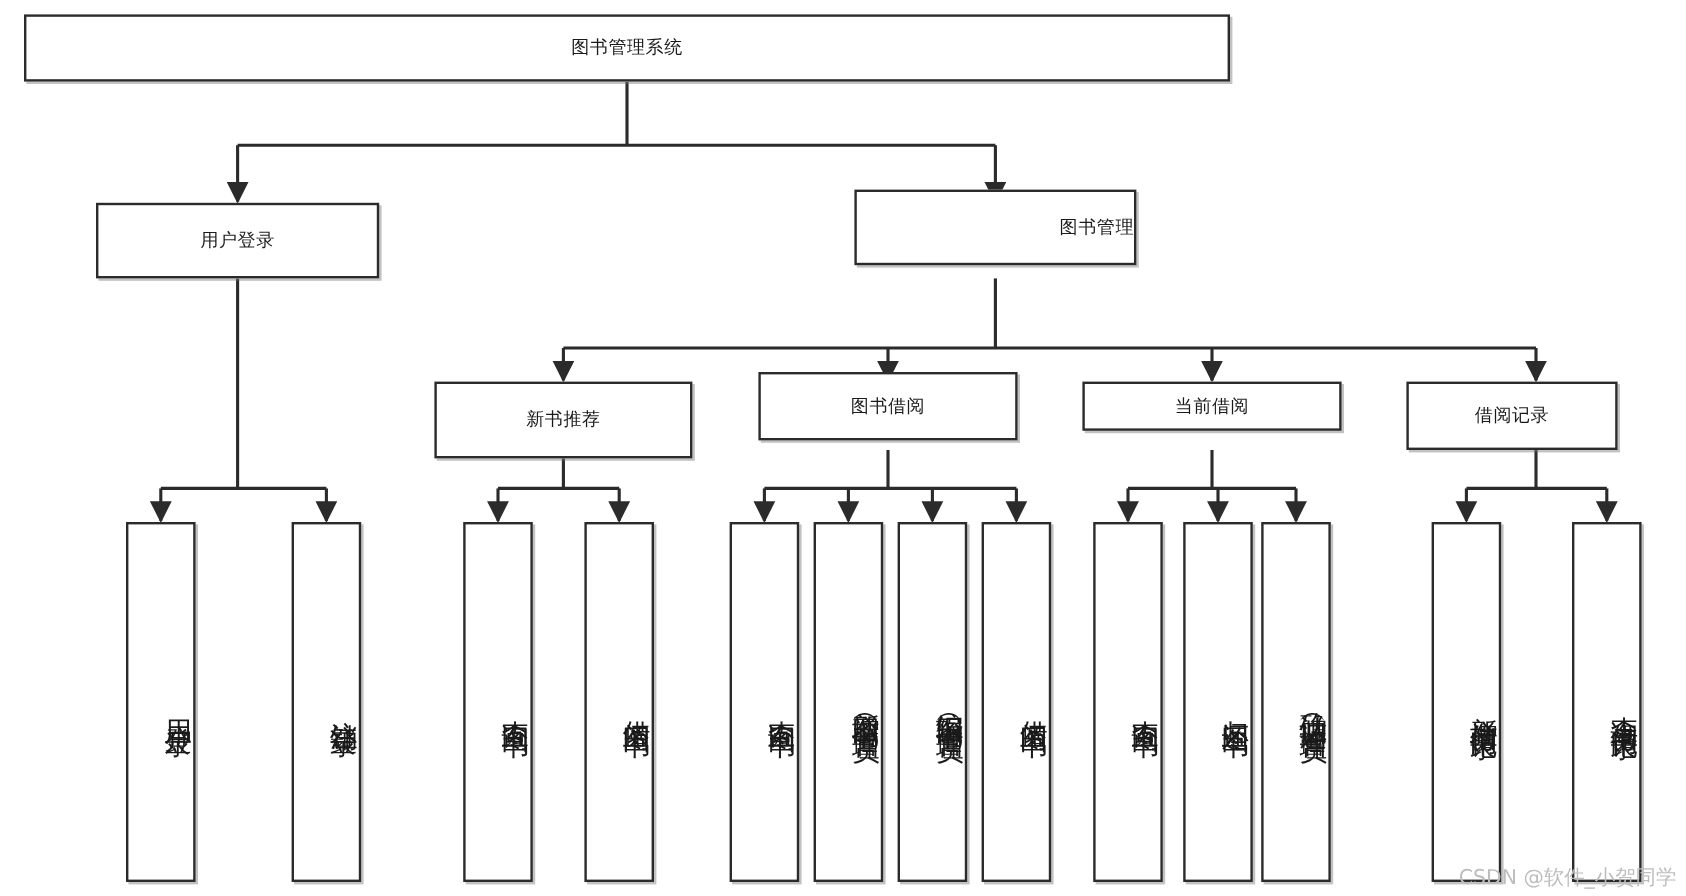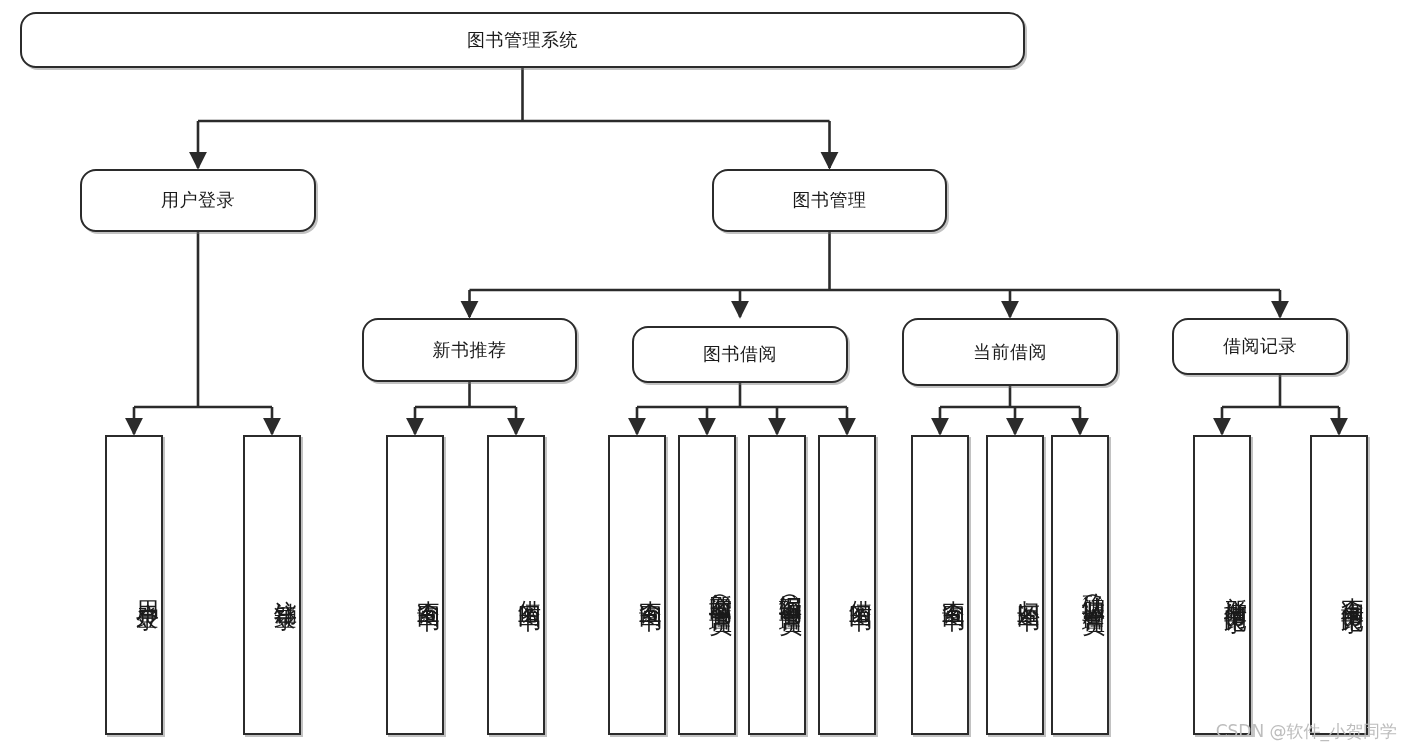--- a/index.html
+++ b/index.html
@@ -31,23 +31,22 @@
     box-sizing: border-box;
     background: #ffffff;
     border: 2px solid #2b2b2b;
     box-shadow: 2px 2px 0 rgba(120,120,120,0.45);
     display: flex;
     align-items: center;
     justify-content: center;
     color: #1a1a1a;
   }
   .node.horizontal {
-    font-size: 18px;
+    font-size: 15px;
     letter-spacing: 0.5px;
-    border-radius: 16px;
   }
   .node.vertical {
     writing-mode: vertical-rl;
     text-orientation: upright;
     font-size: 23px;
     letter-spacing: 3px;
     padding-top: 6px;
     align-items: flex-start;
     justify-content: center;
   }
@@ -115,30 +114,30 @@
       </g>
   </svg>
 
   <div id="node-layer">
       <div class="node horizontal" style="left: 20px; top: 12px; width: 1005px; height: 56px;">
         <span class="label">图书管理系统</span>
       </div>
       <div class="node horizontal" style="left: 80px; top: 169px; width: 236px; height: 63px;">
         <span class="label">用户登录</span>
       </div>
-      <div class="node horizontal" style="left: 712px; top: 169px; width: 235px; height: 63px;">
+      <div class="node horizontal" style="left: 712px; top: 158px; width: 235px; height: 63px; justify-content: flex-end;">
         <span class="label">图书管理</span>
       </div>
       <div class="node horizontal" style="left: 362px; top: 318px; width: 215px; height: 64px;">
         <span class="label">新书推荐</span>
       </div>
-      <div class="node horizontal" style="left: 632px; top: 326px; width: 216px; height: 57px;">
+      <div class="node horizontal" style="left: 632px; top: 310px; width: 216px; height: 57px;">
         <span class="label">图书借阅</span>
       </div>
-      <div class="node horizontal" style="left: 902px; top: 318px; width: 216px; height: 68px;">
+      <div class="node horizontal" style="left: 902px; top: 318px; width: 216px; height: 41px;">
         <span class="label">当前借阅</span>
       </div>
       <div class="node horizontal" style="left: 1172px; top: 318px; width: 176px; height: 57px;">
         <span class="label">借阅记录</span>
       </div>
       <div class="node vertical" style="left: 105px; top: 435px; width: 58px; height: 300px;">
         <span class="label">用户登录</span>
       </div>
       <div class="node vertical" style="left: 243px; top: 435px; width: 58px; height: 300px;">
         <span class="label">注销登录</span>

